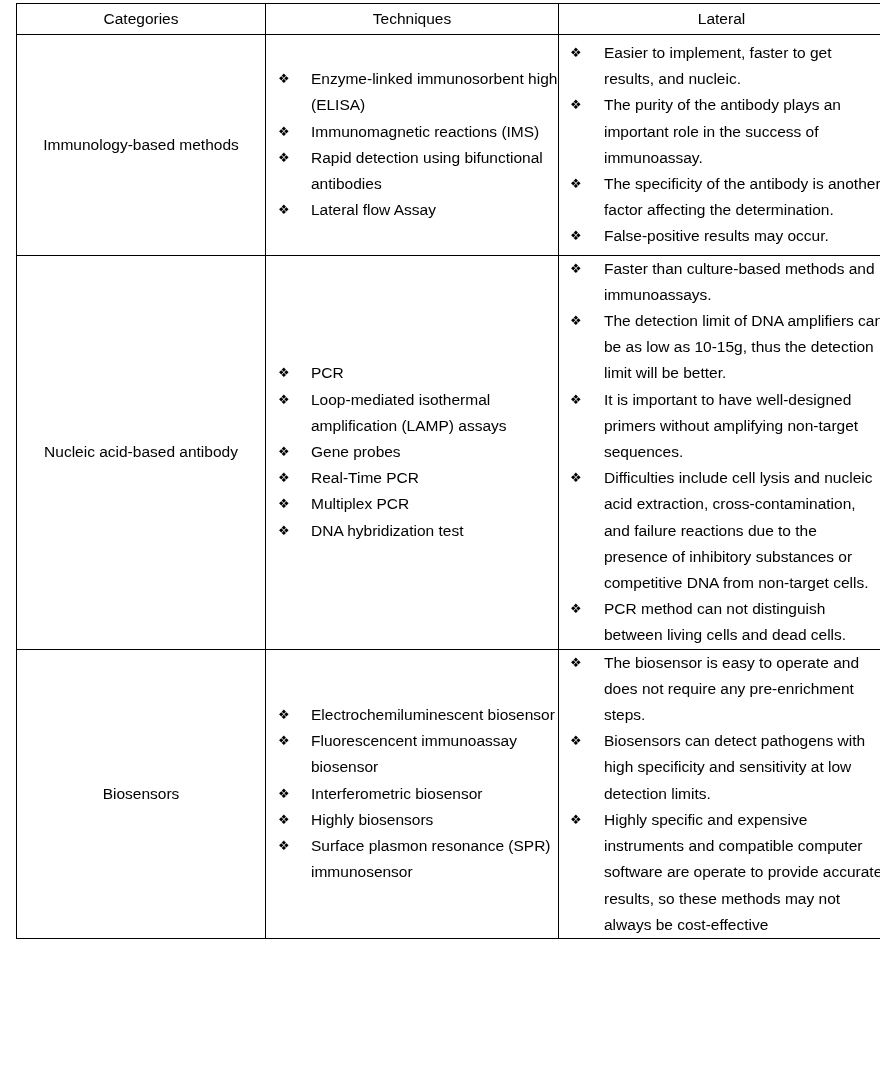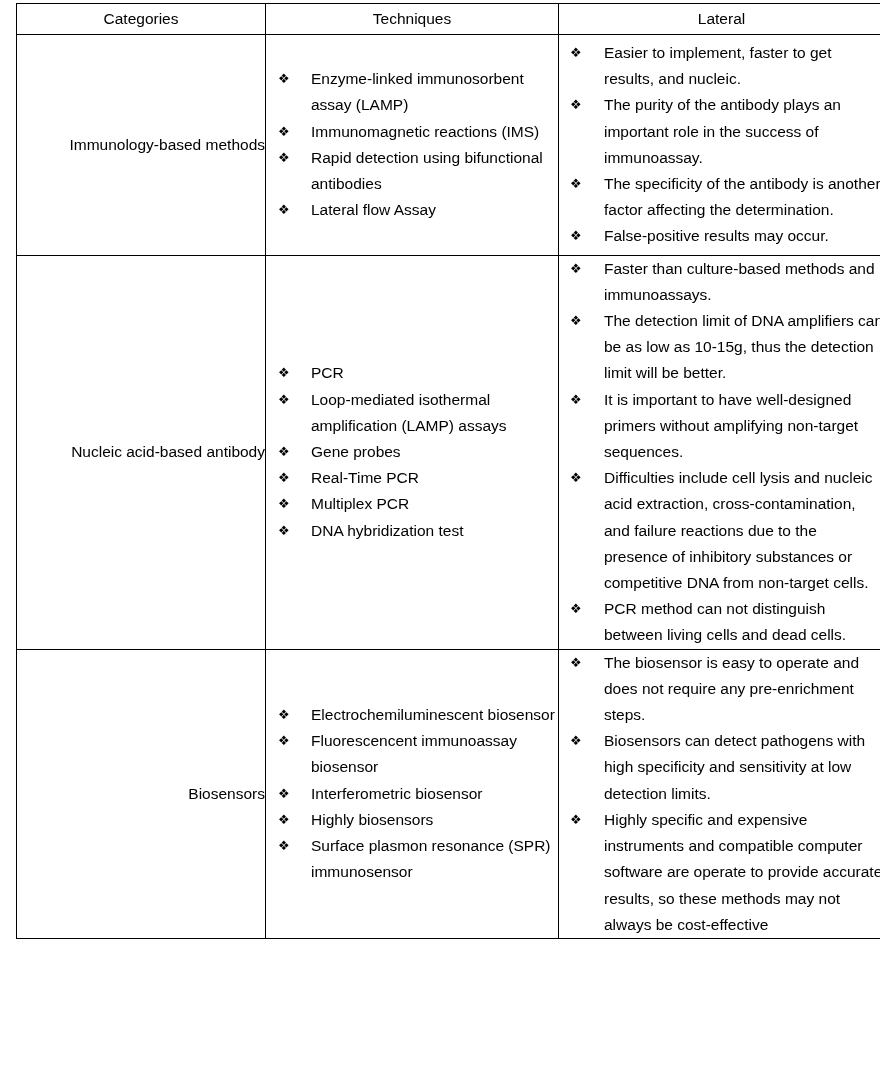--- a/index.html
+++ b/index.html
@@ -52,21 +52,21 @@
   }
 
   
   td.cat-cell {
     vertical-align: middle;
     padding: 0 8px 0 10px;
   }
   .cat-label {
     font-size: 15.5px;
     line-height: 20px;
-    text-align: right;
+    text-align: center;
     display: block;
   }
 
   
   td.list-cell {
     vertical-align: middle;
     padding: 4px 4px 4px 0;
   }
   td.list-cell.tech-cell {
     vertical-align: middle;
@@ -119,21 +119,21 @@
         <th>Lateral</th>
       </tr>
     </thead>
     <tbody>
         <tr class="row-immunology">
           <td class="cat-cell">
             <span class="cat-label">Immunology-based methods</span>
           </td>
           <td class="list-cell tech-cell">
             <ul class="bullets tech-list">
-              <li><span class="bullet-marker">❖</span><span class="item-text">Enzyme-linked immunosorbent assay (LAMP)</span></li>
+              <li><span class="bullet-marker">❖</span><span class="item-text">Enzyme-linked immunosorbent high (ELISA)</span></li>
               <li><span class="bullet-marker">❖</span><span class="item-text">Immunomagnetic reactions (IMS)</span></li>
               <li><span class="bullet-marker">❖</span><span class="item-text">Rapid detection using bifunctional antibodies</span></li>
               <li><span class="bullet-marker">❖</span><span class="item-text">Lateral flow Assay</span></li>
             </ul>
           </td>
           <td class="list-cell feat-cell">
             <ul class="bullets feat-list">
               <li><span class="bullet-marker">❖</span><span class="item-text">Easier to implement, faster to get results, and nucleic.</span></li>
               <li><span class="bullet-marker">❖</span><span class="item-text">The purity of the antibody plays an important role in the success of immunoassay.</span></li>
               <li><span class="bullet-marker">❖</span><span class="item-text">The specificity of the antibody is another factor affecting the determination.</span></li>

